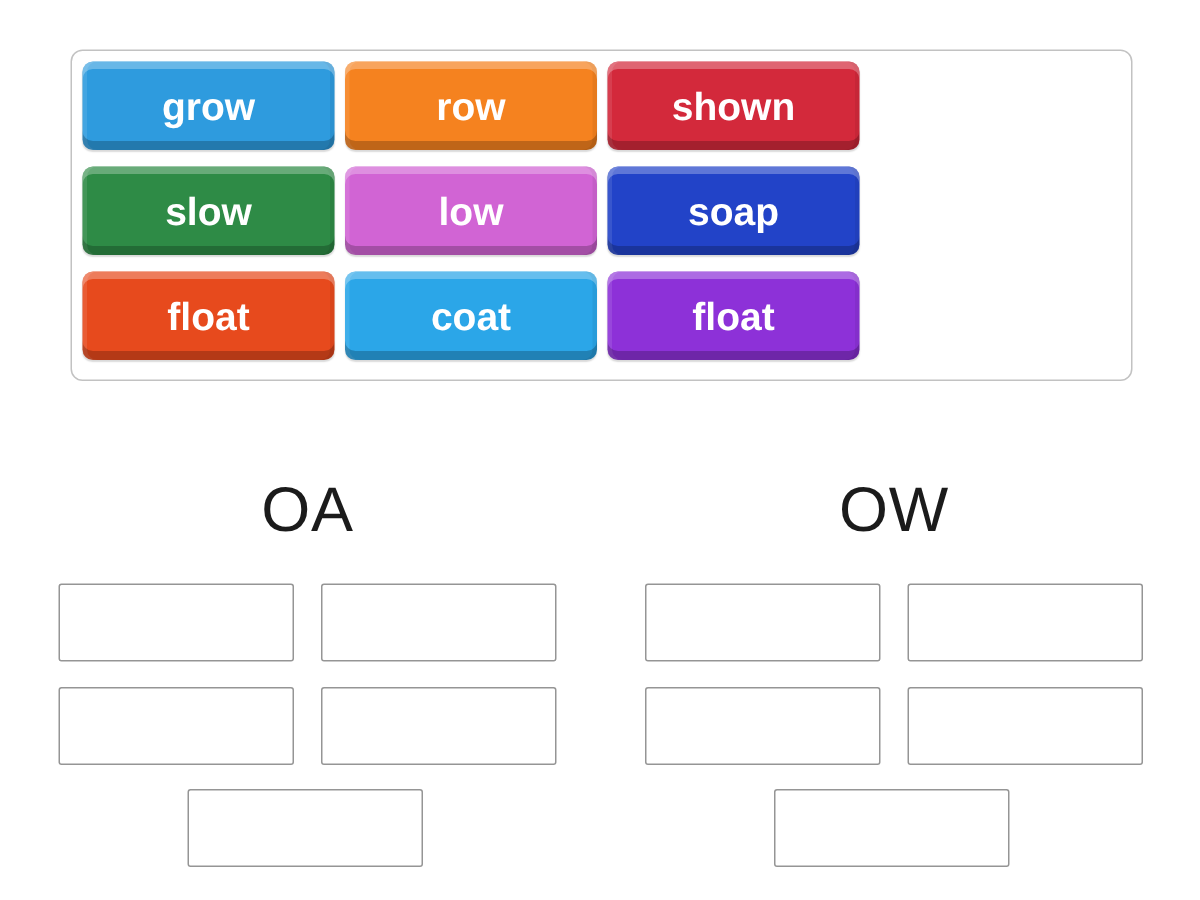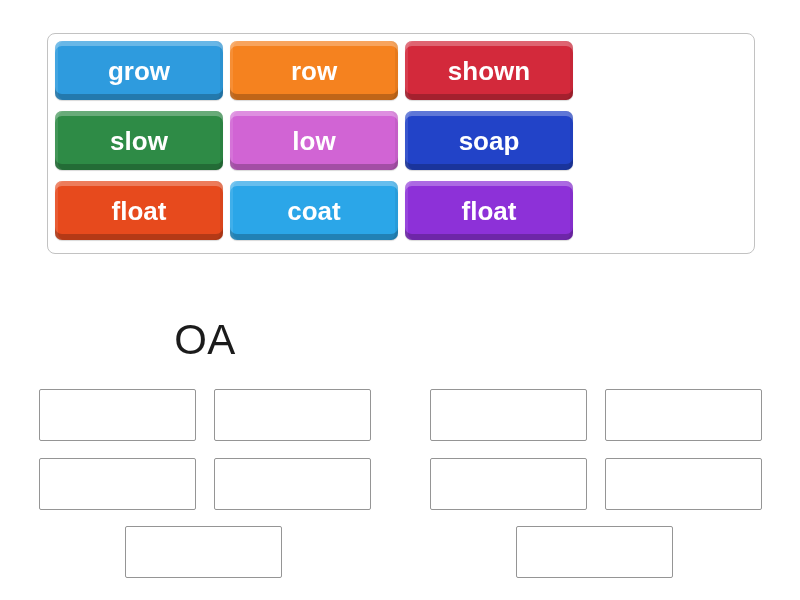--- a/index.html
+++ b/index.html
@@ -122,20 +122,21 @@
     <div class="group-header">OA</div>
     <div class="group-slots">
         <div class="drop-slot slot-0"></div>
         <div class="drop-slot slot-1"></div>
         <div class="drop-slot slot-2"></div>
         <div class="drop-slot slot-3"></div>
         <div class="drop-slot slot-4"></div>
       </div>
   </div>
     <div class="group group-right">
+    <div class="group-header">OW</div>
     <div class="group-slots">
         <div class="drop-slot slot-0"></div>
         <div class="drop-slot slot-1"></div>
         <div class="drop-slot slot-2"></div>
         <div class="drop-slot slot-3"></div>
         <div class="drop-slot slot-4"></div>
       </div>
   </div>
   </div>
 

